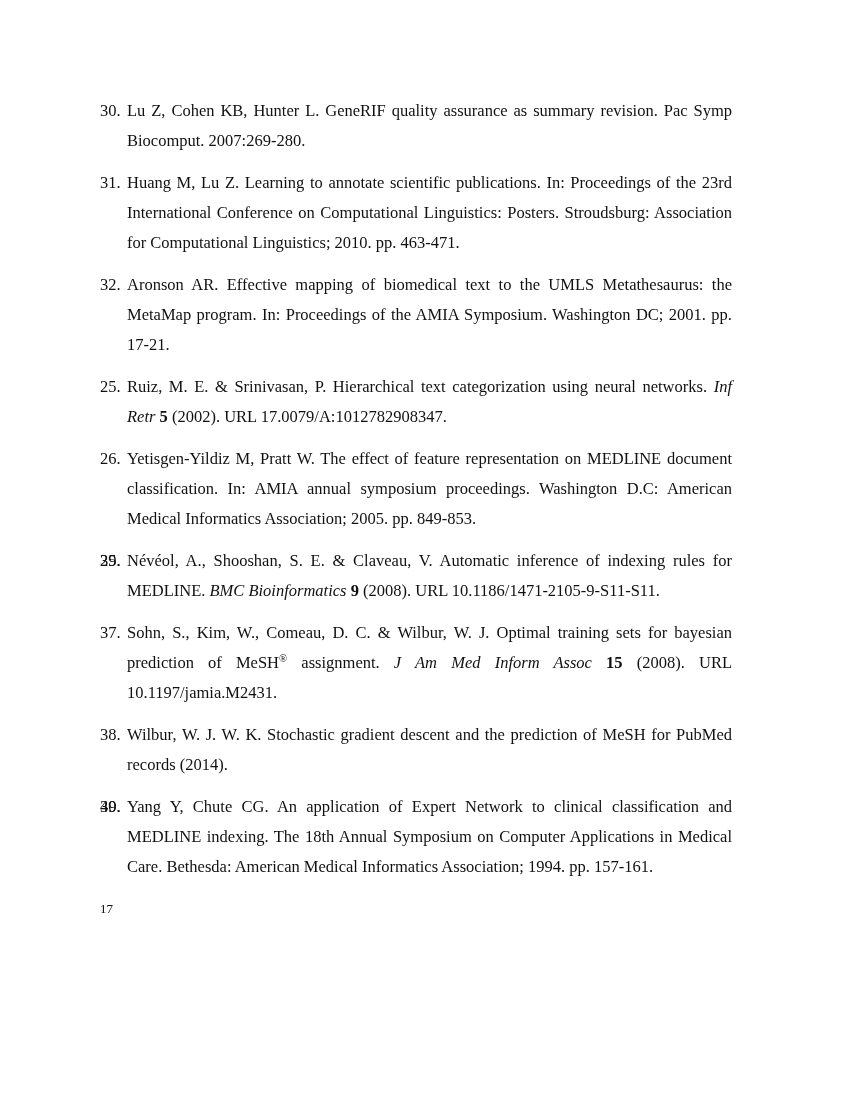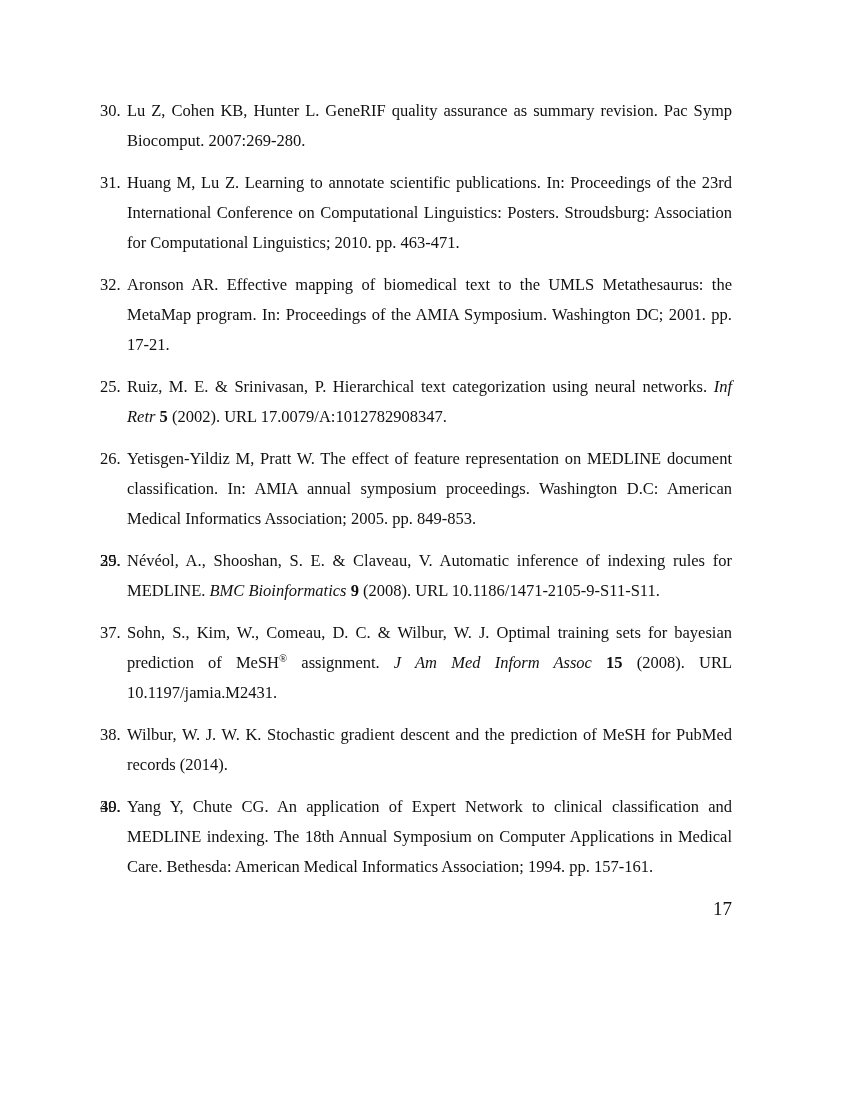--- a/index.html
+++ b/index.html
@@ -39,22 +39,22 @@
   .seg-italic { font-style: italic; }
   .seg-bold   { font-weight: bold; }
   .seg-sup {
     font-size: 0.65em;
     position: relative;
     top: -0.55em;
     line-height: 0;
   }
   .page-number {
     margin-top: 12px;
-    text-align: right;
-    font-size: 19px;
+    text-align: left;
+    font-size: 13px;
     line-height: 30px;
   }
 </style>
 </head>
 <body>
 
 <div class="page">
   <ol class="ref-list">
       <li class="ref-item"><span class="ref-num">30.</span><span><span>Lu Z, Cohen KB, Hunter L. GeneRIF quality assurance as summary revision. Pac Symp Biocomput. 2007:269-280.</span></span></li>
       <li class="ref-item"><span class="ref-num">31.</span><span><span>Huang M, Lu Z. Learning to annotate scientific publications. In: Proceedings of the 23rd International Conference on Computational Linguistics: Posters. Stroudsburg: Association for Computational Linguistics; 2010. pp. 463-471.</span></span></li>

